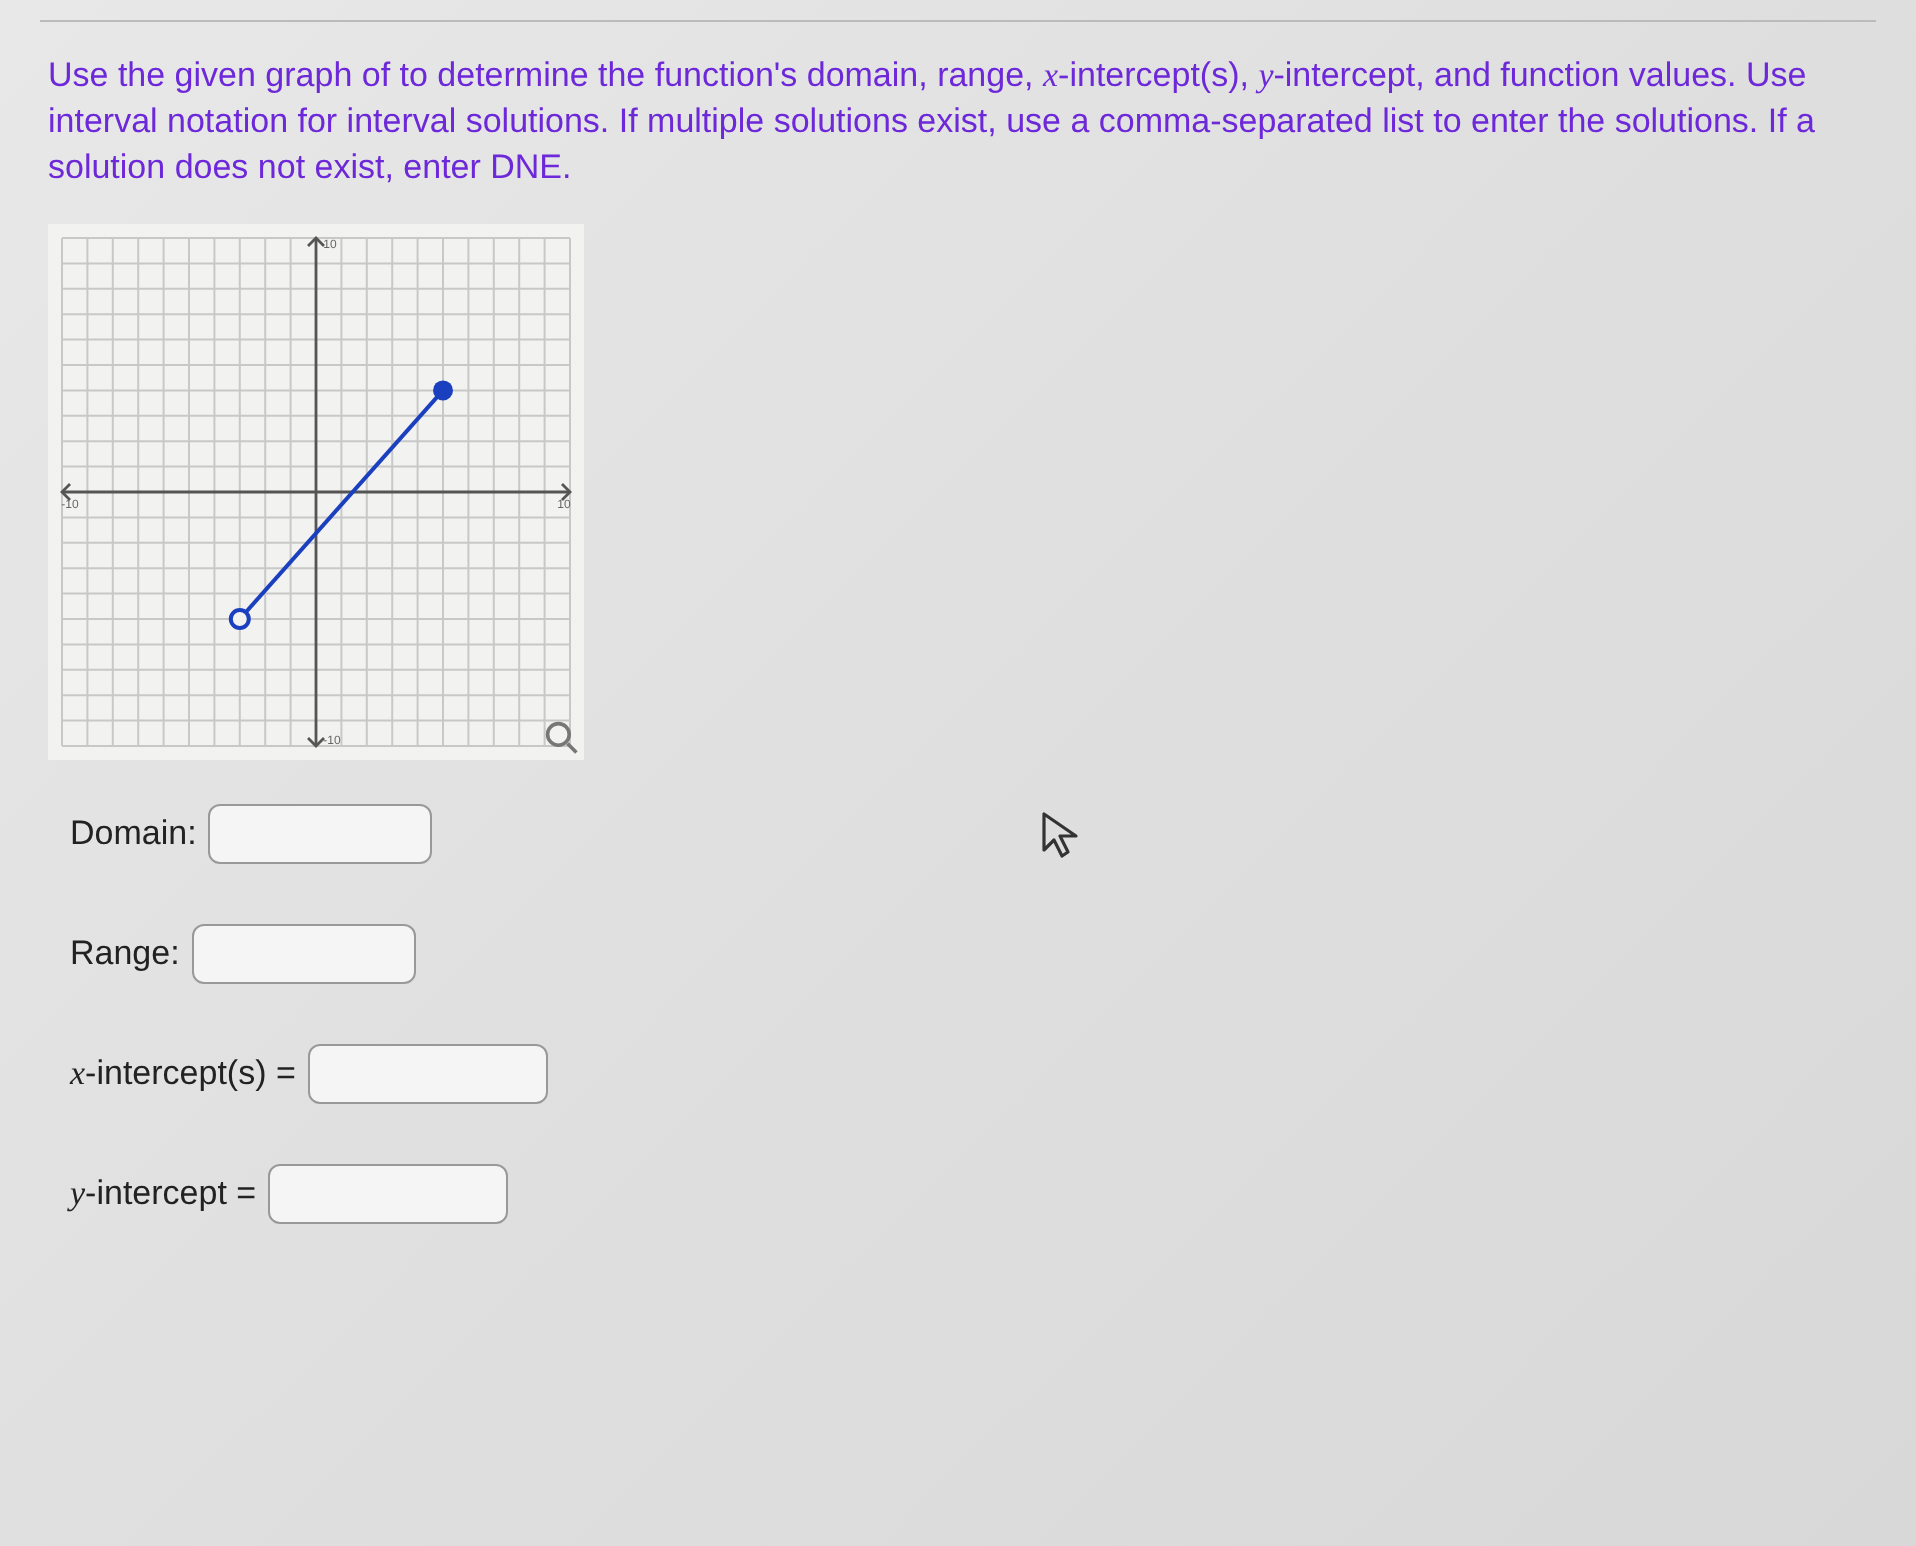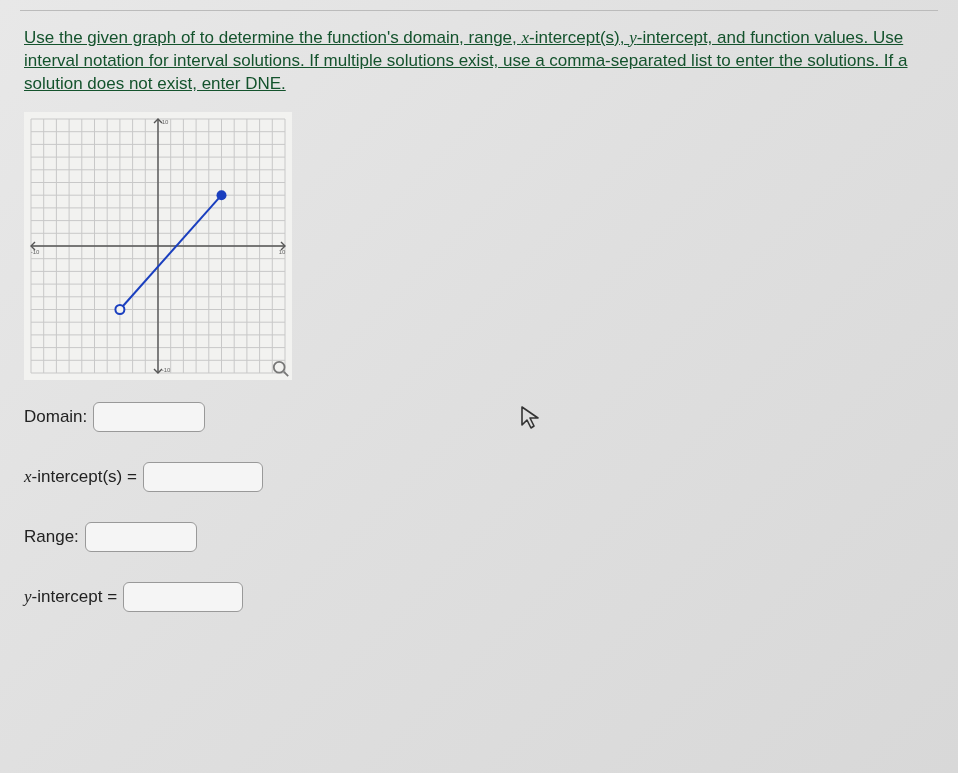--- a/index.html
+++ b/index.html
@@ -14,22 +14,21 @@
     overflow: hidden;
   }
   .top-line {
     border-top: 1px solid #bbb;
     margin: 10px 20px 0 20px;
   }
   .instructions {
     font-size: 17px;
     line-height: 1.35;
     padding: 16px 24px 10px 24px;
-    color: #14532d;
-    text-decoration: underline;
+    color: #6d28d9;
   }
   .math-var { font-style: italic; font-family: 'Times New Roman', serif; }
   .graph-wrap {
     margin: 6px 0 0 24px;
     position: relative;
     width: 268px;
     height: 268px;
   }
   .graph-svg { display: block; }
   .zoom-icon {
@@ -41,21 +40,21 @@
   }
   .fields {
     padding: 22px 0 0 24px;
   }
   .field-row {
     display: flex;
     align-items: center;
     margin-bottom: 30px;
     font-size: 17px;
   }
-  .field-row .label { margin-right: 6px; }
+  .field-row .label { margin-right: 6px; margin-left: 11px; }
   .field-row input[type="text"] {
     border: 1px solid #999;
     border-radius: 6px;
     height: 30px;
     padding: 2px 8px;
     font-size: 15px;
     background: #f5f5f5;
     width: 112px;
   }
   .w-120 { width: 120px !important; }
@@ -156,26 +155,26 @@
     <line x1="13" y1="13" x2="18" y2="18" stroke="#777" stroke-width="2"></line>
   </svg>
 </div>
 
 <div class="fields">
   <div class="field-row">
     <span class="label">Domain:</span>
     <input type="text" value="" style="">
   </div>
   <div class="field-row">
+    <span class="label">Range:</span>
+    <input type="text" value="" style="">
+  </div>
+  <div class="field-row">
     <span class="label"><span class="math-var">x</span><span>-intercept(s) =</span></span>
     <input type="text" class="w-120" value="" style="">
-  </div>
-  <div class="field-row">
-    <span class="label">Range:</span>
-    <input type="text" value="" style="">
   </div>
   <div class="field-row">
     <span class="label"><span class="math-var">y</span><span>-intercept =</span></span>
     <input type="text" class="w-120" value="" style="">
   </div>
 </div>
 
 <svg class="cursor-arrow" viewBox="0 0 22 26">
   <path d="M2 2 L2 20 L7 15 L11 23 L14 21 L10 13 L18 13 Z" fill="none" stroke="#333" stroke-width="1.6" stroke-linejoin="round"></path>
 </svg>

